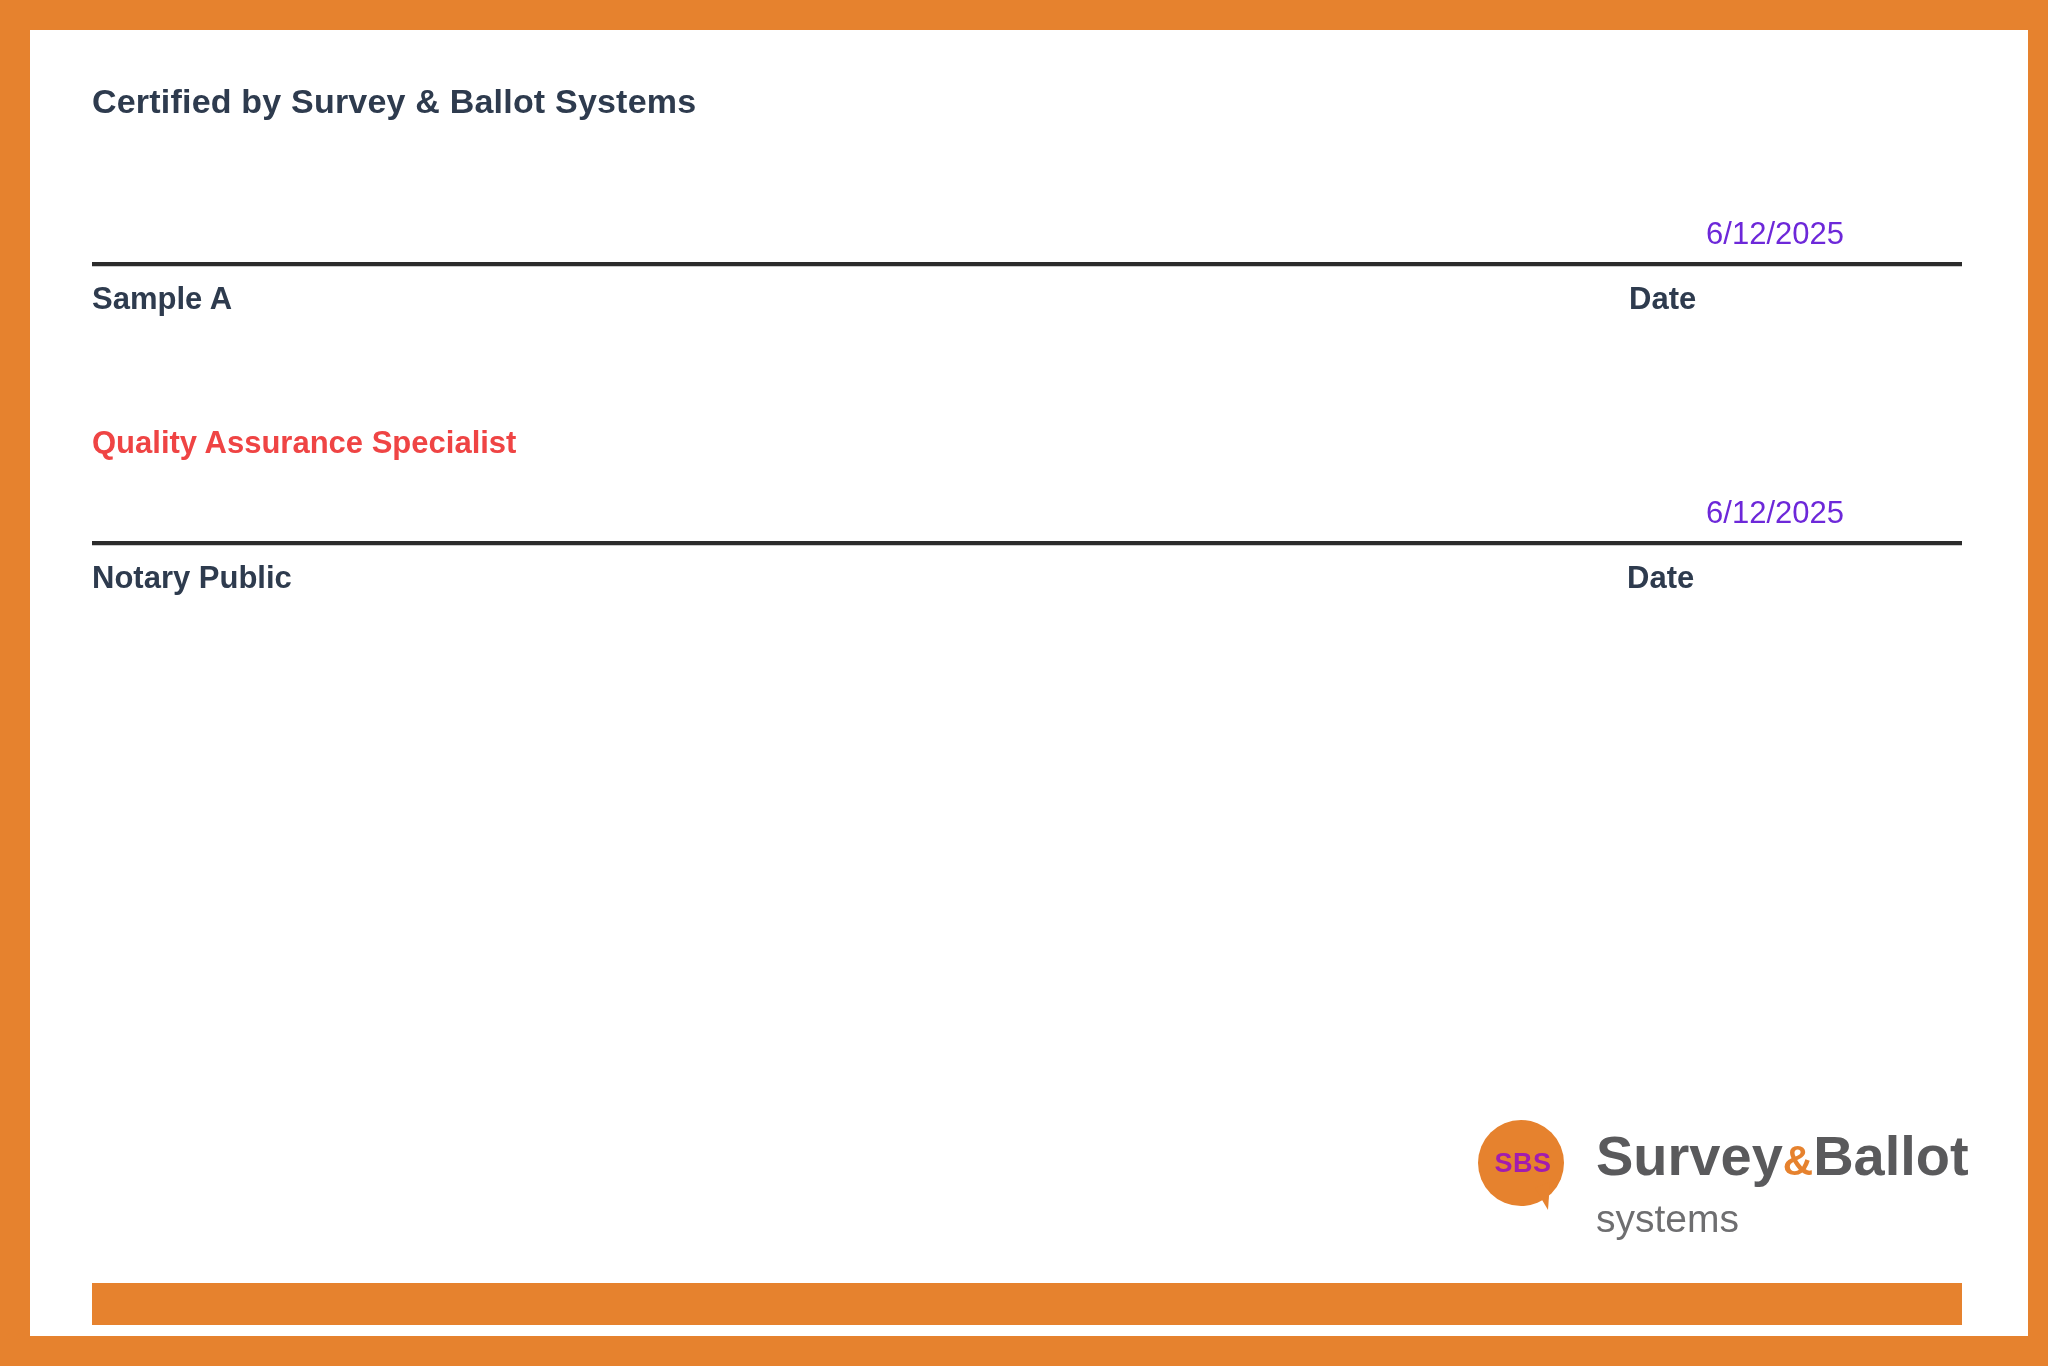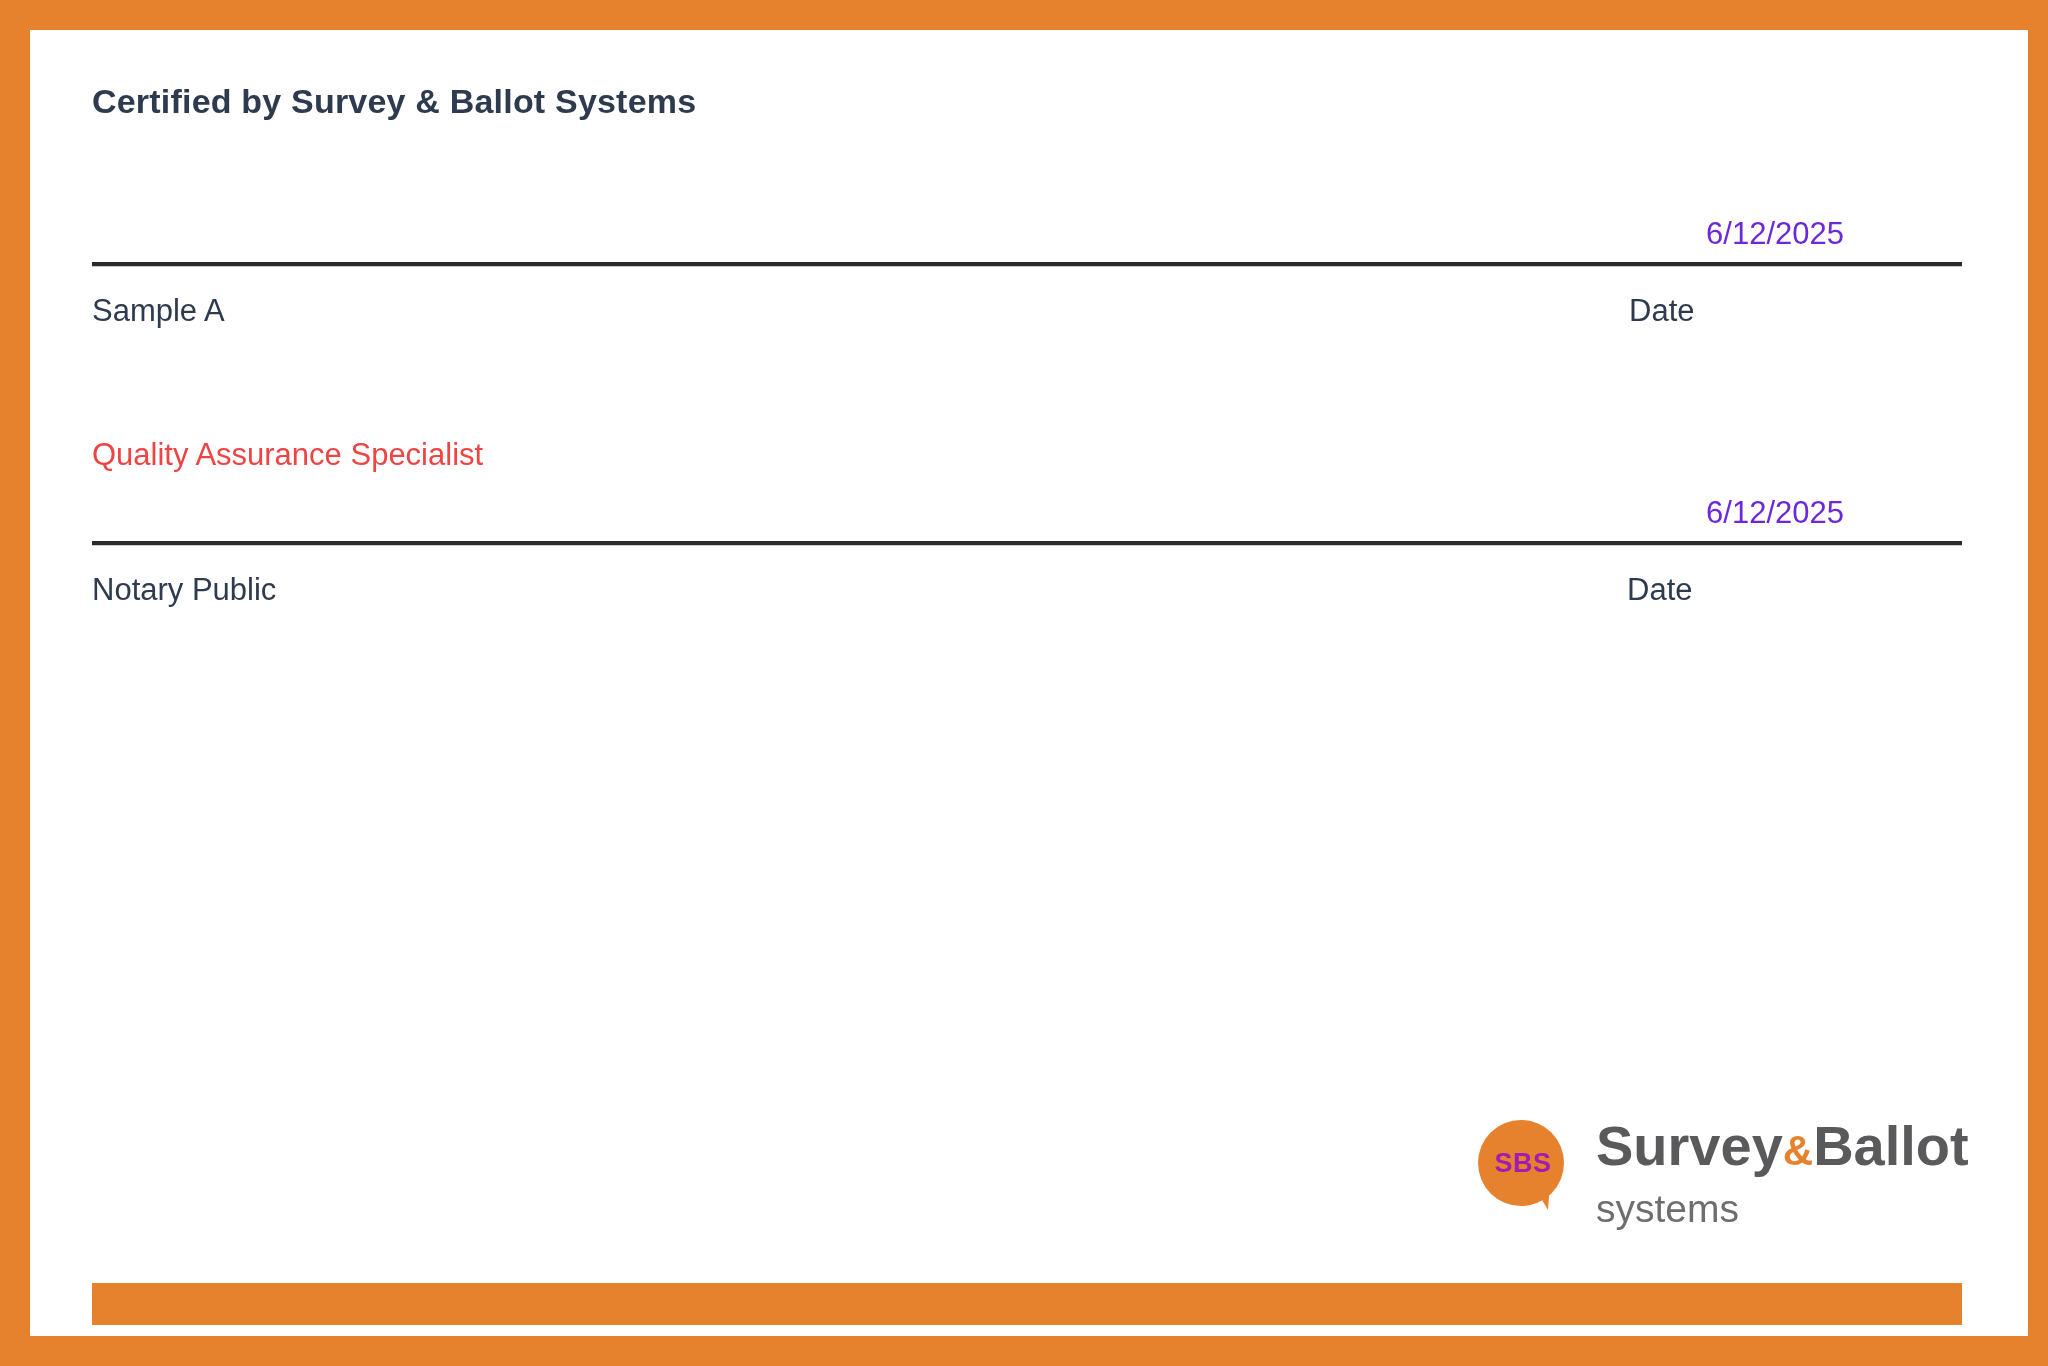--- a/index.html
+++ b/index.html
@@ -69,21 +69,22 @@
   .sig-rule {
     width: 100%;
     height: 4px;
     background: #2b2b2b;
     border-bottom: 1px solid #c9c9c9;
   }
 
   .sig-labels {
     position: relative;
     height: 58px;
-    margin-top: 26px;
+    margin-top: 14px;
+    font-weight: bold;
   }
   .sig-name {
     position: absolute;
     left: 0;
     top: 0;
     font-size: 31px;
     color: #2E3B4E;
     white-space: nowrap;
   }
   .sig-datelabel {
@@ -142,20 +143,21 @@
     left: 118px;
     top: 0;
     white-space: nowrap;
   }
   .logo-line1 {
     font-size: 56px;
     font-weight: bold;
     color: #5A5A5C;
     line-height: 60px;
     white-space: nowrap;
+    margin-top: 10px;
   }
   .logo-amp {
     color: #E6822E;
     font-size: 42px;
     font-weight: bold;
   }
   .logo-line2 {
     font-size: 39px;
     font-weight: normal;
     color: #6E6E70;

